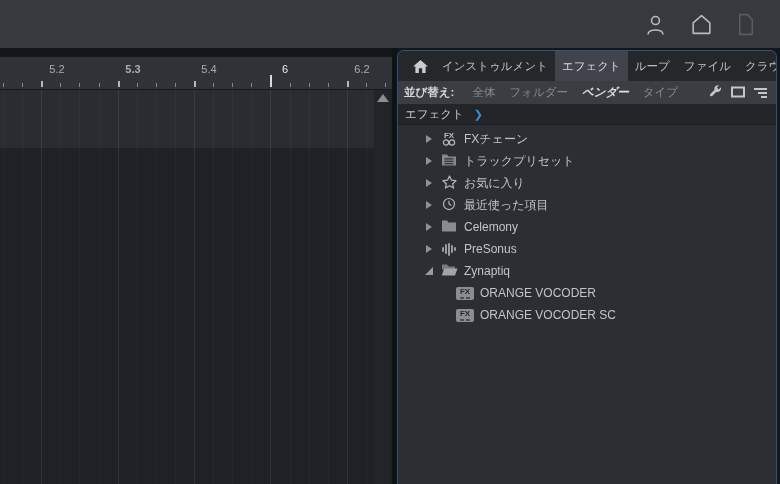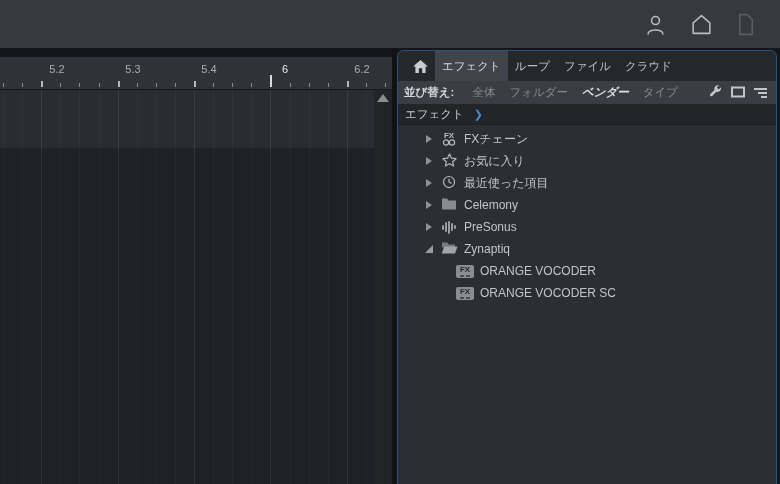--- a/index.html
+++ b/index.html
@@ -84,21 +84,21 @@
     <svg width="22" height="25" viewBox="0 0 20 24" fill="none" stroke="#595c60" stroke-width="1.5" stroke-linejoin="round">
       <path d="M4 2.5 H11.5 L16 7.5 V21.5 H4 Z"></path>
     </svg>
   </span>
 </div>
 
 <div class="left-area">
   <div class="gap-strip"></div>
   <div class="ruler">
       <span class="ruler-mark" style="left: 41px;">5.2</span>
-      <span class="ruler-mark" style="left: 117px;">5.3</span>
+      <span class="ruler-mark" style="left: 117px; font-weight: bold;">5.3</span>
       <span class="ruler-mark" style="left: 193px;">5.4</span>
       <span class="ruler-mark bar" style="left: 269px;">6</span>
       <span class="ruler-mark" style="left: 346px;">6.2</span>
       <span class="tick" style="left: 3px;"></span>
       <span class="tick" style="left: 22.1px;"></span>
       <span class="tick beat" style="left: 41.2px;"></span>
       <span class="tick" style="left: 60.3px;"></span>
       <span class="tick" style="left: 79.4px;"></span>
       <span class="tick" style="left: 98.5px;"></span>
       <span class="tick beat" style="left: 117.6px;"></span>
@@ -149,20 +149,21 @@
 <div class="divider"></div>
 
 <div class="panel">
   <div class="tabs-row">
     <span class="tab-home">
       <svg width="15" height="13" viewBox="0 0 16 14">
           <path d="M8 0 L16 7 H13.5 V14 H9.8 V9 H6.2 V14 H2.5 V7 H0 Z" fill="#c9ccce"></path>
         </svg>
     </span>
     <span id="tabs-container" style="display:flex;height:30px;">
+        <span class="tab">インストゥルメント</span>
         <span class="tab selected">エフェクト</span>
         <span class="tab">ループ</span>
         <span class="tab">ファイル</span>
         <span class="tab">クラウド</span>
       </span>
 
   </div>
 
   <div class="sort-row">
     <span class="sort-label">並び替え:</span>
@@ -210,20 +211,34 @@
             </svg>
           </span>
         </span>
         <span class="row-label">FXチェーン</span>
       </div>
       <div class="tree-row">
         <span class="arrow-cell">
           <span class="tri-collapsed"></span>
         </span>
         <span class="icon-cell">
+          <span><svg width="16" height="13" viewBox="0 0 16 13">
+              <path d="M1 1.5 h5 l1.6 2 H15 v9 H1 z" fill="#85888b"></path>
+              <rect x="3.5" y="5.3" width="9" height="1.2" fill="#2b2e32"></rect>
+              <rect x="3.5" y="7.7" width="9" height="1.2" fill="#2b2e32"></rect>
+              <rect x="3.5" y="10.1" width="9" height="1.2" fill="#2b2e32"></rect>
+            </svg></span>
+        </span>
+        <span class="row-label">トラックプリセット</span>
+      </div>
+      <div class="tree-row">
+        <span class="arrow-cell">
+          <span class="tri-collapsed"></span>
+        </span>
+        <span class="icon-cell">
           <span><svg width="15" height="14" viewBox="0 0 16 15" fill="none" stroke="#b4b7ba" stroke-width="1.3" stroke-linejoin="round">
               <path d="M8 1 L10.1 5.6 15 6.1 11.4 9.4 12.4 14 8 11.5 3.6 14 4.6 9.4 1 6.1 5.9 5.6 Z"></path>
             </svg></span>
         </span>
         <span class="row-label">お気に入り</span>
       </div>
       <div class="tree-row">
         <span class="arrow-cell">
           <span class="tri-collapsed"></span>
         </span>

